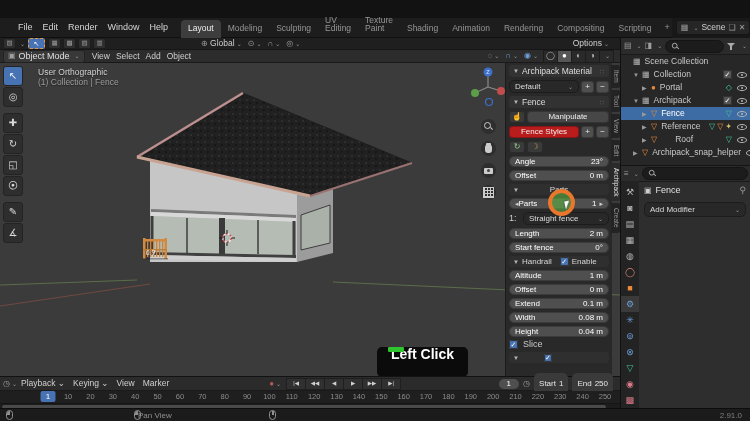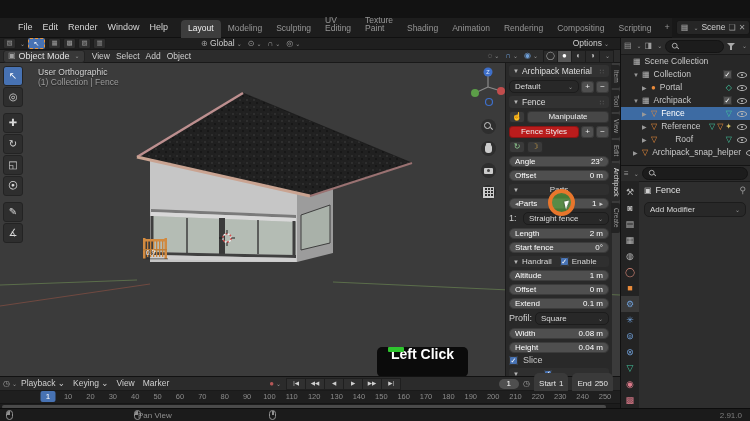--- a/index.html
+++ b/index.html
@@ -460,27 +460,20 @@
               <span>0 m</span>
             </div>
           </div>
           <div class="prow">
             <div class="slider">
               <span>Extend</span>
               <span>0.1 m</span>
             </div>
           </div>
           <div class="prow">
-            <span style="width: 24px; color: rgb(207, 207, 207);">Profil:</span>
-            <div class="dropdown">
-              <span>Square</span>
-              <span class="caret">⌄</span>
-            </div>
-          </div>
-          <div class="prow">
             <div class="slider">
               <span>Width</span>
               <span>0.08 m</span>
             </div>
           </div>
           <div class="prow">
             <div class="slider">
               <span>Height</span>
               <span>0.04 m</span>
             </div>

